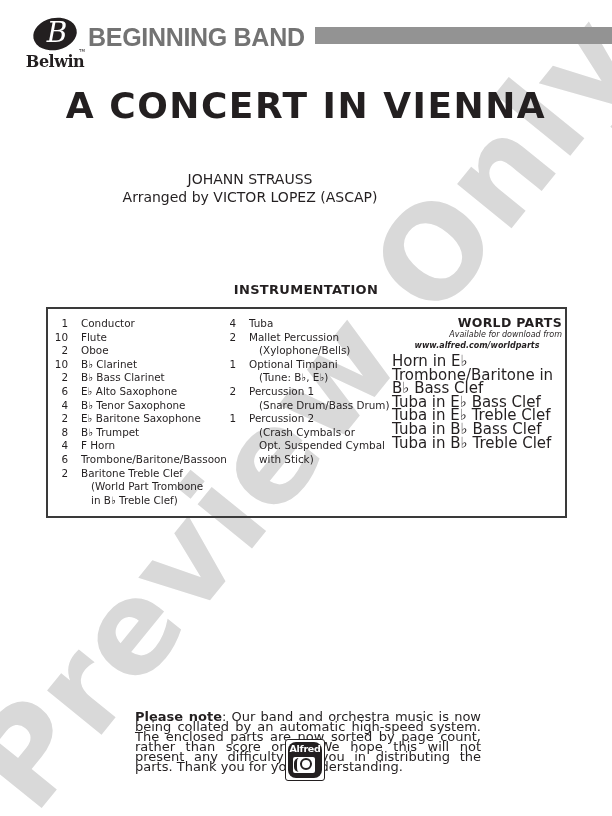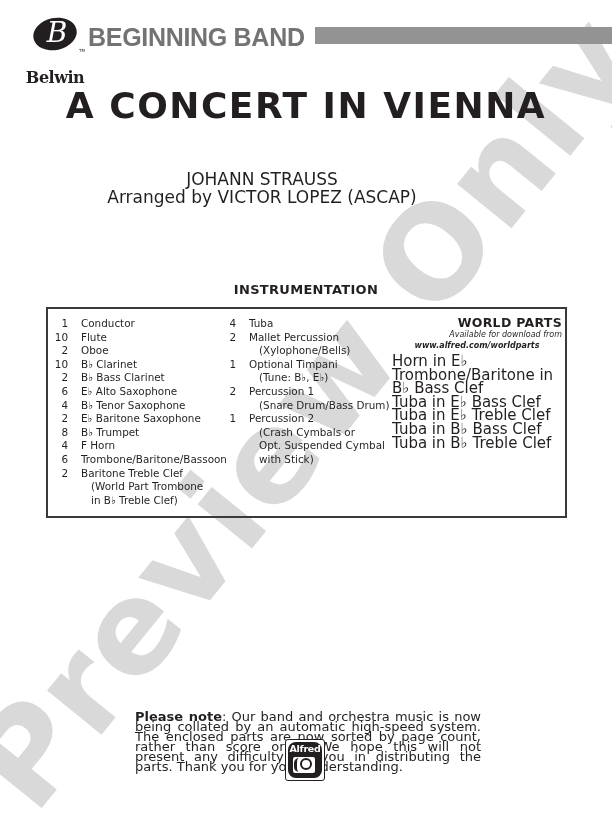--- a/index.html
+++ b/index.html
@@ -23,36 +23,36 @@
     position: absolute; left: 11px; top: 0; width: 44px; height: 32px;
     background: #231f20; border-radius: 50%; transform: rotate(-12deg);
   }
   .logo .b-letter {
     position: absolute; left: 20px; top: -3px; width: 30px; text-align: center;
     color: #fff; font-family: "DejaVu Serif", serif; font-style: italic; font-size: 28px;
     line-height: 36px;
   }
   .logo .tm { position: absolute; left: 57px; top: 30px; font-size: 4px; }
   .logo .brand {
-    position: absolute; left: 0; top: 50px; width: 66px; text-align: center;
+    position: absolute; left: 0; top: 34px; width: 66px; text-align: center;
     font-family: "DejaVu Serif", serif; font-weight: bold; font-size: 16px; letter-spacing: -0.5px;
   }
   .series-title {
     left: 88px; top: 24px; font-family: "Liberation Sans", sans-serif; font-weight: bold;
     font-size: 25px; letter-spacing: -0.3px; line-height: 26px; color: #737373;
   }
   .series-bar { left: 315px; top: 27px; width: 297px; height: 17px; background: #939393; }
 
   
   .title {
     left: 0; top: 88px; width: 612px; text-align: center;
     font-family: "DejaVu Sans", sans-serif; font-weight: bold;
     font-size: 36px; line-height: 35px; letter-spacing: 1.5px; color: #231f20;
   }
-  .composer { left: 12px; top: 170px; width: 500px; text-align: center; font-size: 17px; line-height: 18px; }
+  .composer { left: 0; top: 170px; width: 500px; text-align: center; font-size: 14px; line-height: 18px; }
 
   
   .instr-heading {
     left: 0; top: 282px; width: 612px; text-align: center;
     font-weight: bold; font-size: 13px; letter-spacing: 0.3px;
   }
   .instr-box {
     left: 46px; top: 307px; width: 517px; height: 207px;
     border: 2px solid #3a3a3a;
   }

